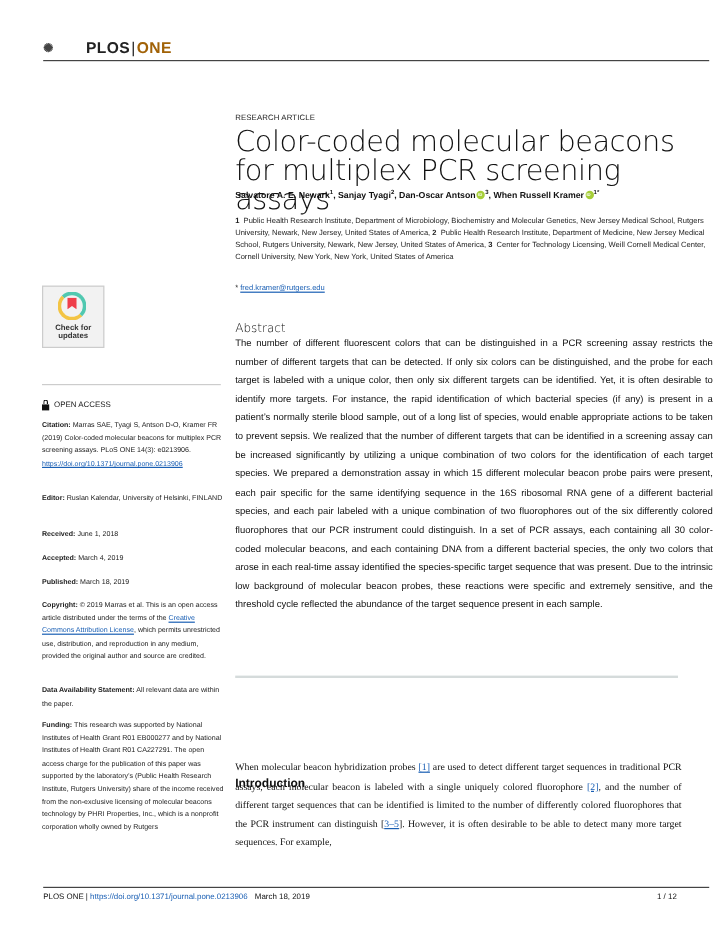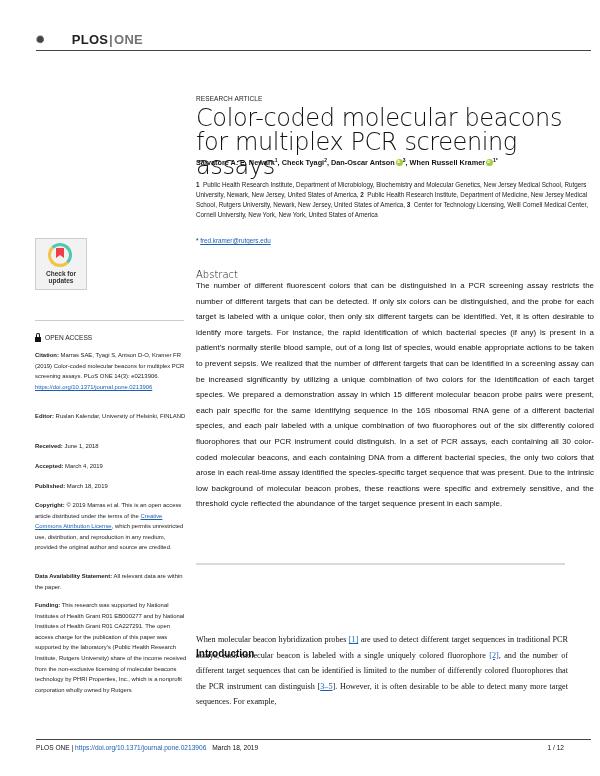--- a/index.html
+++ b/index.html
@@ -2,21 +2,21 @@
 <html><head>
 <meta charset="utf-8">
 <style>
   html, body { margin:0; padding:0; background:#fff; }
   body { width:600px; height:776px; position:relative; overflow:hidden; font-family:"Liberation Sans", sans-serif; color:#111; }
   .abs { position:absolute; }
   .logo { left:36px; top:32px; font-family:"Liberation Sans", sans-serif; font-weight:700; font-size:13px; letter-spacing:0.3px; display:flex; align-items:center; }
   .logo .glyph { font-size:10px; margin-right:3px; color:#444; }
   .logo .plos { color:#222;padding-left:24px; }
   .logo .bar { color:#222; font-weight:400; margin:0 1px; }
-  .logo .one { color:#737373; }
+  .logo .one { color:#a16207; }
   .topline { left:36px; top:50px; width:555px; height:1px; background:#444; }
   .art-type { left:196px; top:95px; font-size:6.5px; color:#222; letter-spacing:0.1px; }
   .title { left:196px; top:106px; width:400px; font-size:24px; line-height:24px; color:#111; font-family:"DejaVu Sans", sans-serif; font-weight:300; letter-spacing:-0.4px; }
   .authors { left:196px; top:158px; font-size:7.3px; font-weight:700; color:#111; white-space:nowrap; }
   .authors sup { font-size:5px; vertical-align:super; line-height:0; }
   .orcid { display:inline-block; width:7px; height:7px; border-radius:50%; background:#a6ce39; vertical-align:-1px; margin-left:1px; position:relative; }
   .orcid::after { content:"iD"; position:absolute; left:1px; top:1px; font-size:3.5px; color:#fff; font-weight:700; }
   .affil { left:196px; top:180px; width:395px; font-size:6.3px; line-height:10px; color:#222; }
   .affil b { font-weight:700; }
   .email { left:196px; top:237px; font-size:6.3px; color:#222; }
@@ -55,21 +55,21 @@
   <span class="bar">|</span>
   <span class="one">ONE</span>
 </div>
 <div class="abs topline"></div>
 
 <div class="abs art-type">RESEARCH ARTICLE</div>
 <div class="abs title">Color-coded molecular beacons for multiplex PCR screening assays</div>
 
 <div class="abs authors">
   <span>Salvatore A. E. Newark</span><sup>1</sup>,
-  <span>Check Tyagi</span><sup>2</sup>,
+  <span>Sanjay Tyagi</span><sup>2</sup>,
   <span>Dan-Oscar Antson</span><span class="orcid"></span><sup>3</sup>,
   <span>When Russell Kramer</span><span class="orcid"></span><sup>1*</sup>
 </div>
 
 <div class="abs affil">
   <b>1</b>&nbsp; <span>Public Health Research Institute, Department of Microbiology, Biochemistry and Molecular Genetics, New Jersey Medical School, Rutgers University, Newark, New Jersey, United States of America,</span>
   <b>2</b>&nbsp; <span>Public Health Research Institute, Department of Medicine, New Jersey Medical School, Rutgers University, Newark, New Jersey, United States of America,</span>
   <b>3</b>&nbsp; <span>Center for Technology Licensing, Weill Cornell Medical Center, Cornell University, New York, New York, United States of America</span>
 </div>
 

